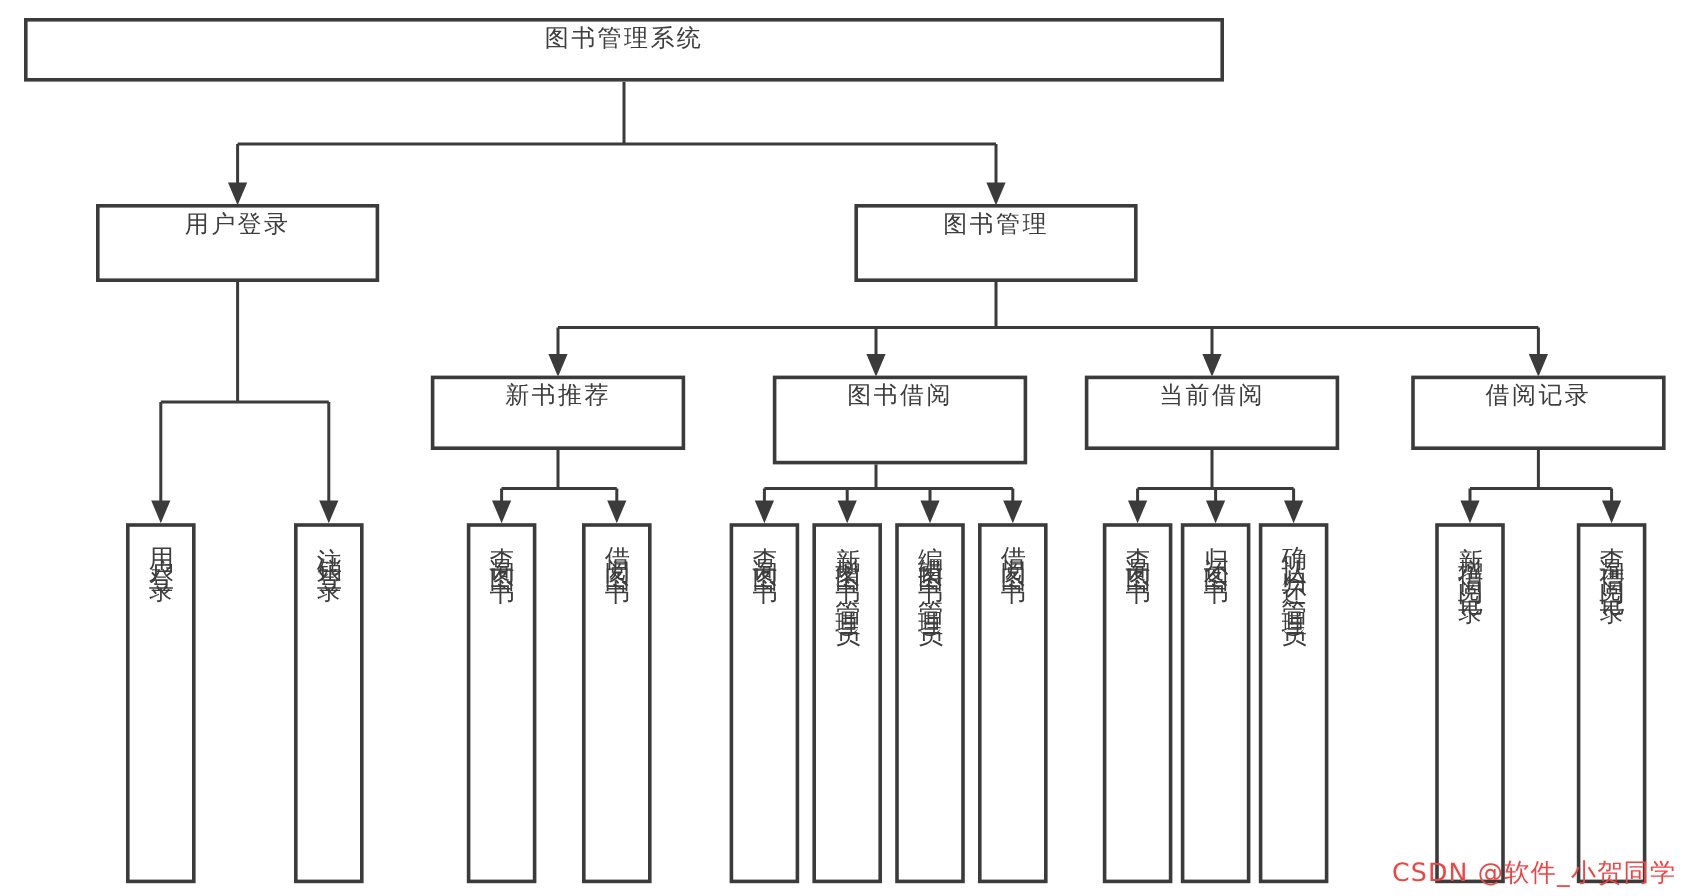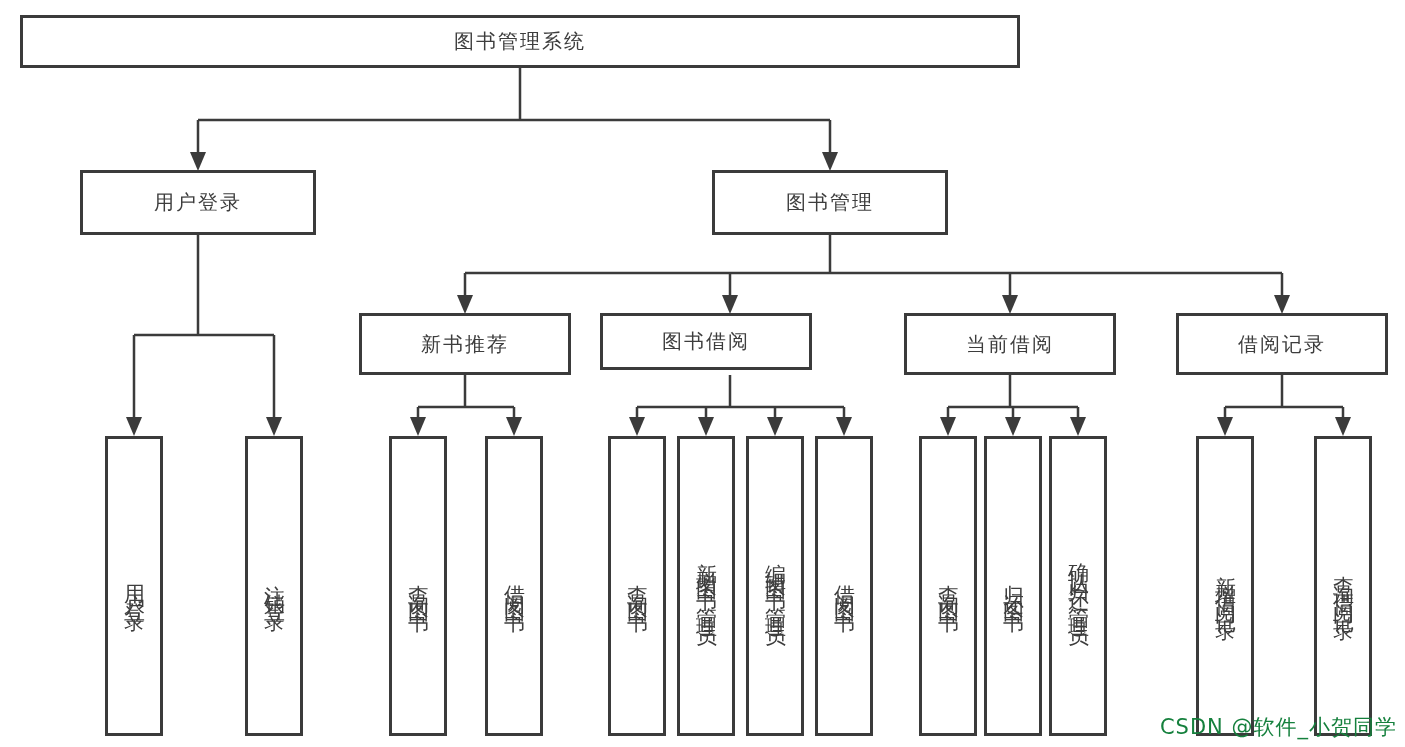--- a/index.html
+++ b/index.html
@@ -22,21 +22,20 @@
     width: 1405px;
     height: 747px;
     z-index: 1;
   }
   .node {
     position: absolute;
     box-sizing: border-box;
     border: 3px solid #3b3b3b;
     background: #ffffff;
     display: flex;
-    align-items: center;
     justify-content: center;
     color: #3d3d3d;
     z-index: 2;
   }
   .node.h span {
     font-size: 20px;
     letter-spacing: 2px;
     white-space: nowrap;
   }
   .node.v span {
@@ -44,21 +43,21 @@
     font-size: 21px;
     letter-spacing: 9px;
     line-height: 1;
     white-space: nowrap;
   }
   .watermark {
     position: absolute;
     right: 8px;
     bottom: 6px;
     font-size: 21px;
-    color: #15803d;
+    color: #ef4444;
     letter-spacing: 1px;
     z-index: 3;
     white-space: nowrap;
   }
 </style>
 </head>
 <body>
 
 <div class="canvas">
 
@@ -102,21 +101,21 @@
   <div class="node h" style="left:80px;top:170px;width:236px;height:65px">
     <span>用户登录</span>
   </div>
   <div class="node h" style="left:359px;top:313px;width:212px;height:62px">
     <span>新书推荐</span>
   </div>
 
   <div class="node h" style="left:712px;top:170px;width:236px;height:65px">
     <span>图书管理</span>
   </div>
-  <div class="node h" style="left:600px;top:313px;width:212px;height:57px">
+  <div class="node h" style="left:644px;top:313px;width:212px;height:74px">
     <span>图书借阅</span>
   </div>
   <div class="node h" style="left:1176px;top:313px;width:212px;height:62px">
     <span>借阅记录</span>
   </div>
   <div class="node h" style="left:904px;top:313px;width:212px;height:62px">
     <span>当前借阅</span>
   </div>
 
   <div class="node v" style="left:105px;top:436px;width:58px;height:300px">

